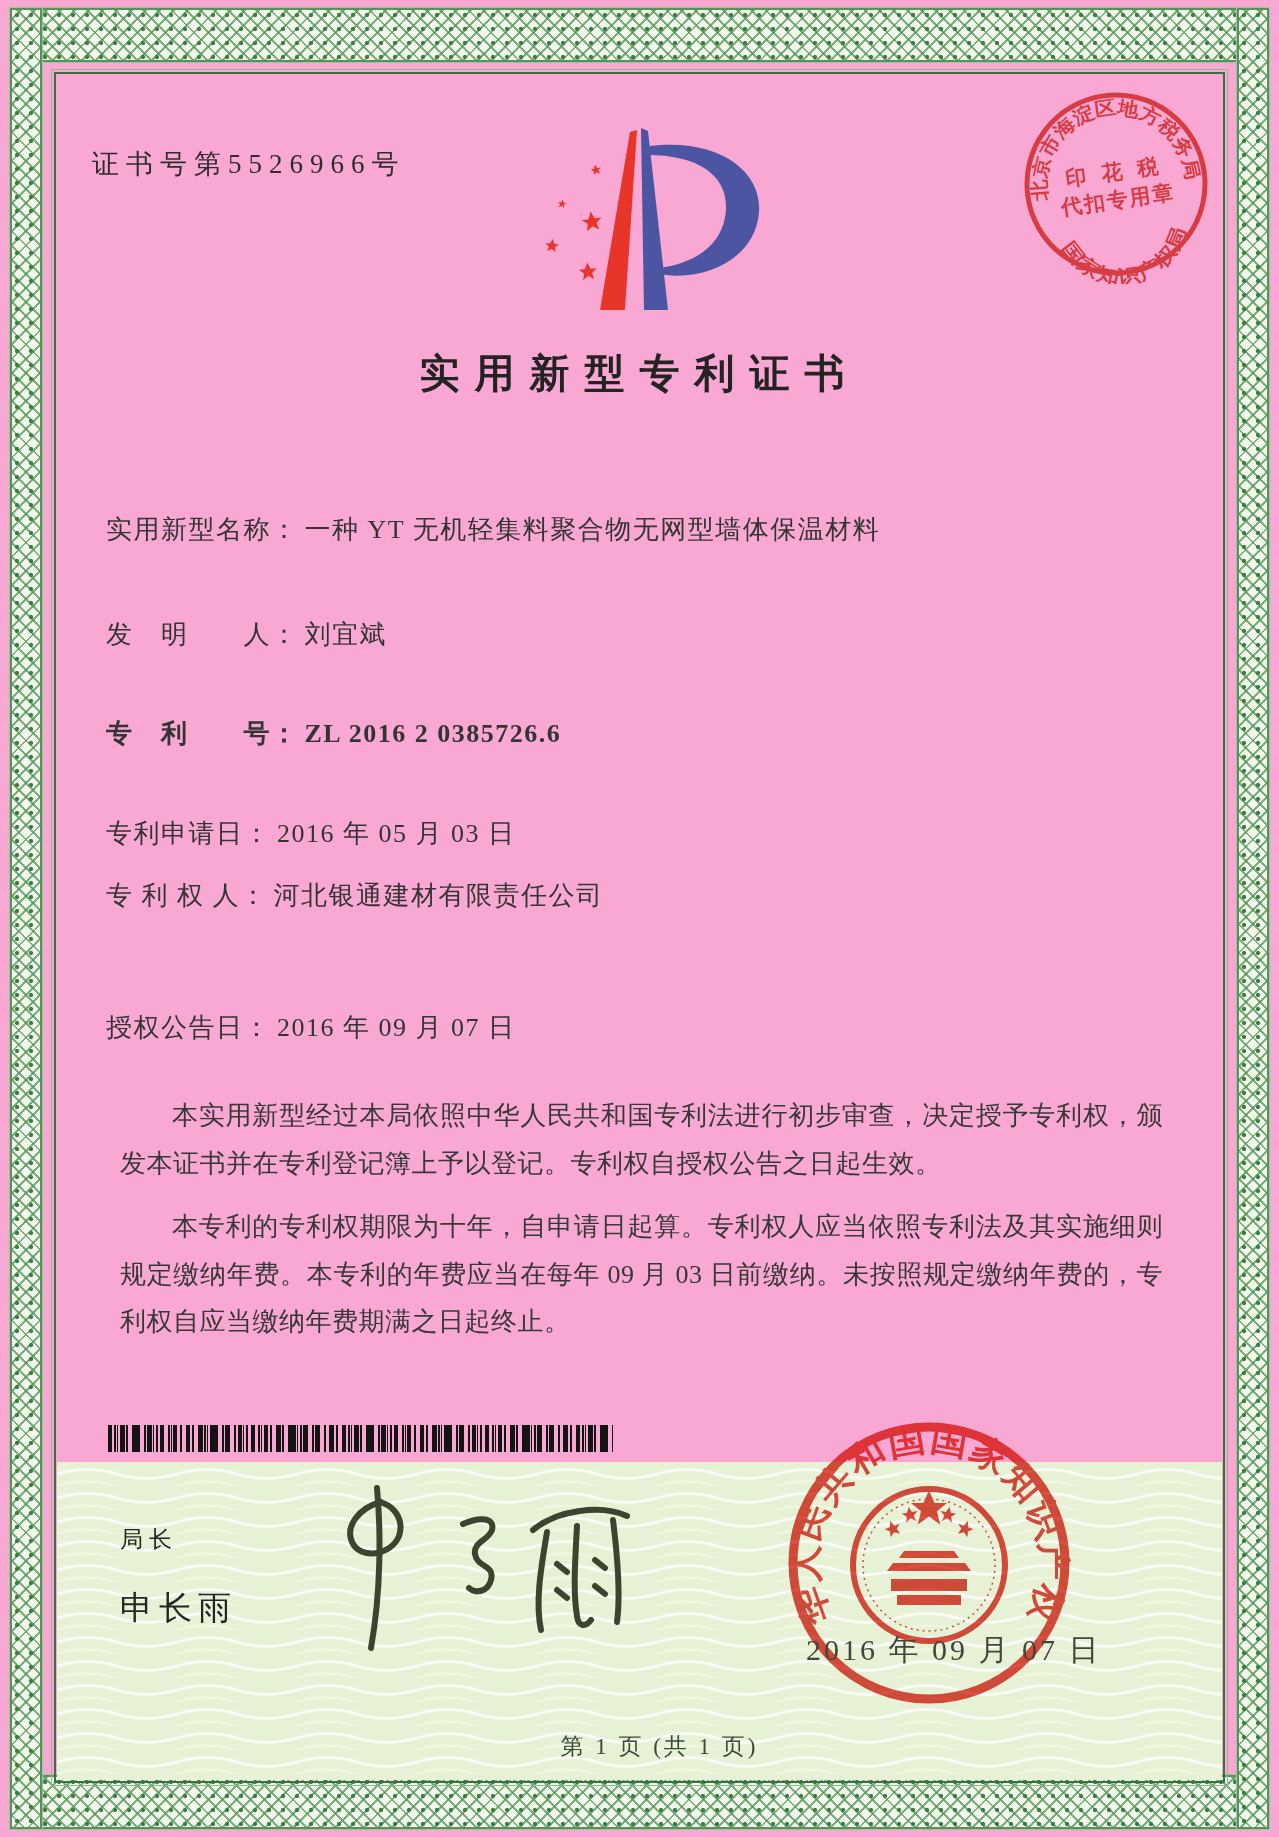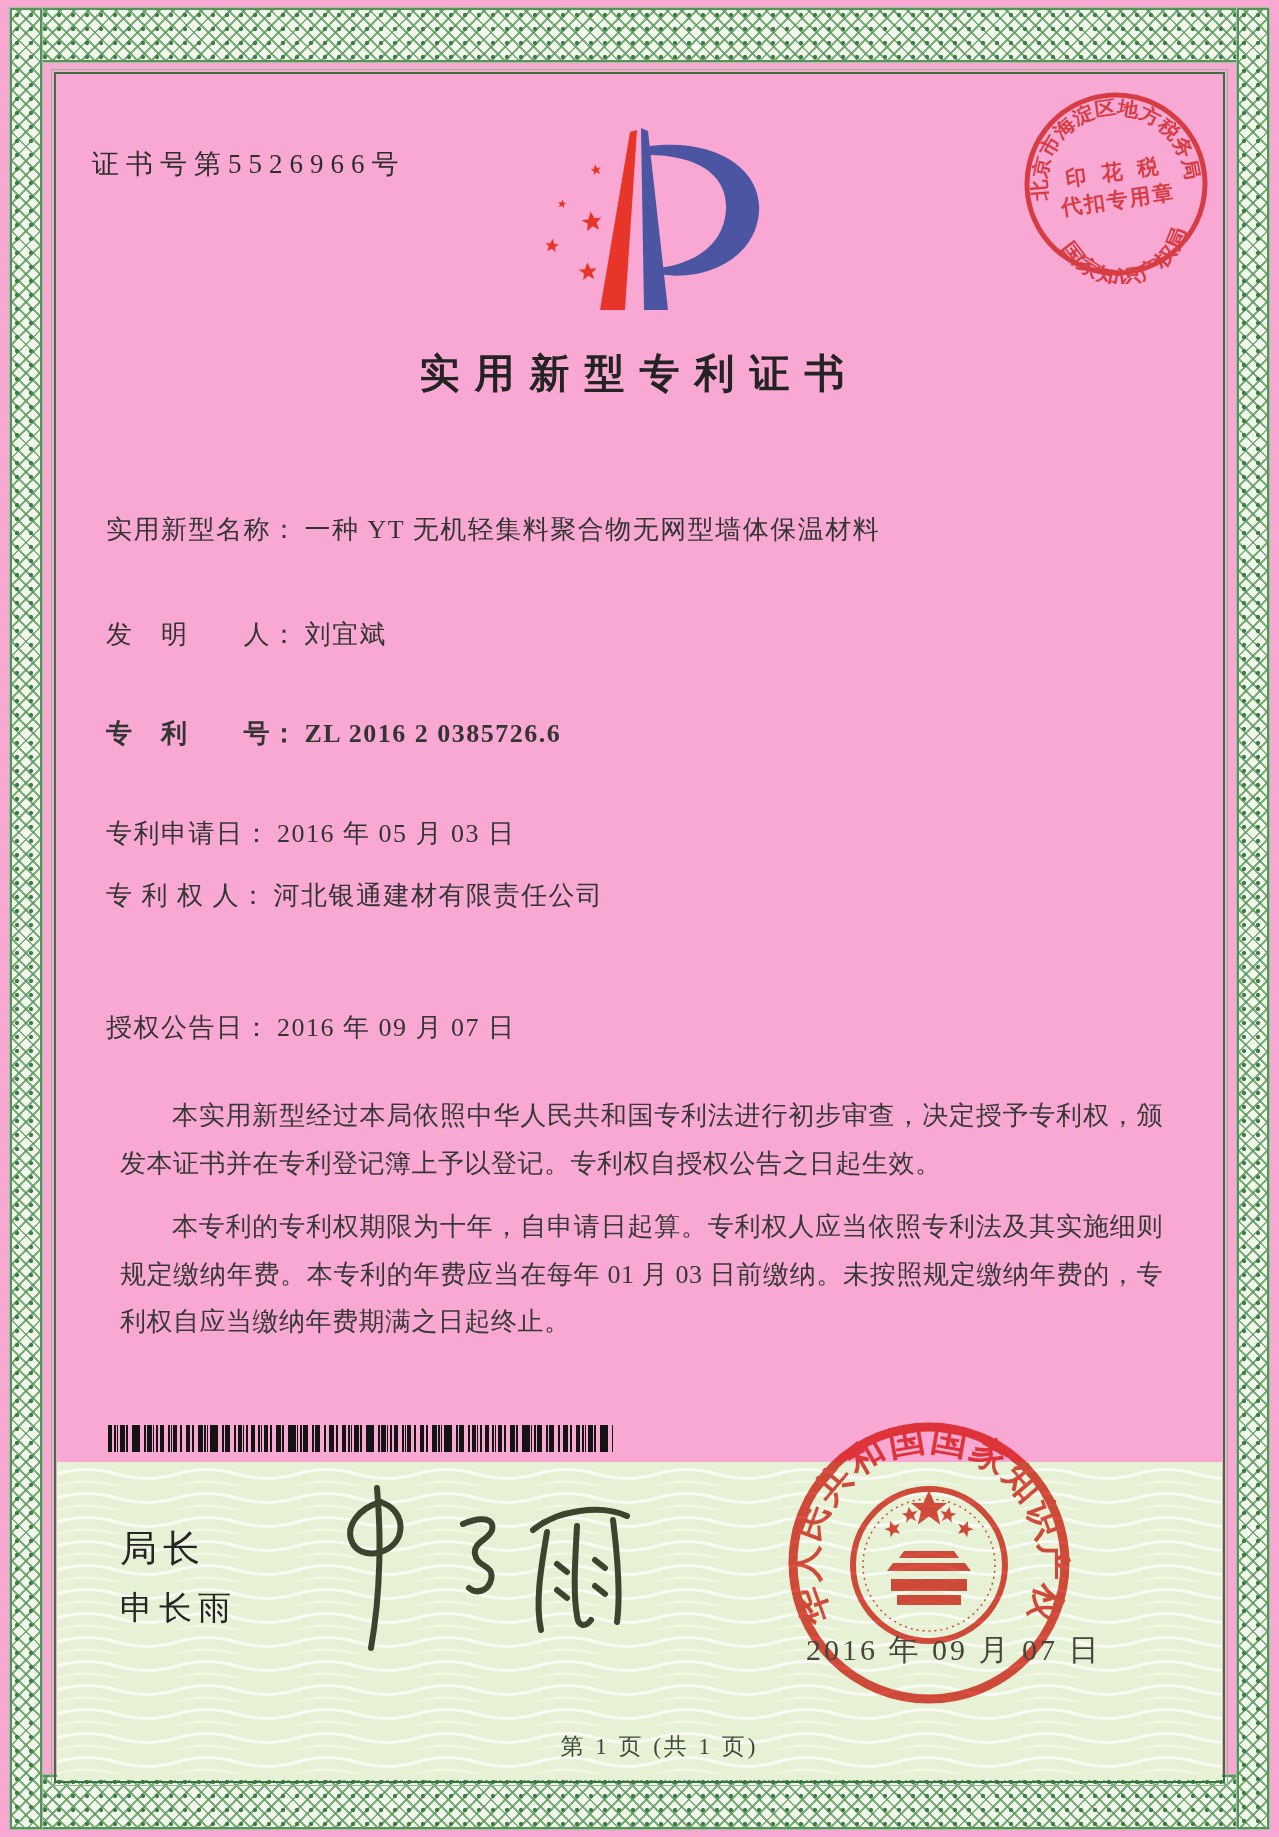--- a/index.html
+++ b/index.html
@@ -45,21 +45,21 @@
     font-size:26px;line-height:1.83;letter-spacing:.5px;text-align:justify;color:#383838;
   }
   .body-text p{margin:16px;text-indent:2em;}
   .barcode{
     position:absolute;left:108px;top:1425px;width:505px;height:27px;z-index:2;
     background-image:
       repeating-linear-gradient(90deg,#141414 0 2px,rgba(0,0,0,0) 2px 6px),
       repeating-linear-gradient(90deg,#141414 0 4px,rgba(0,0,0,0) 4px 13px),
       repeating-linear-gradient(90deg,#141414 0 1px,rgba(0,0,0,0) 1px 9px);
   }
-  .director-label{position:absolute;left:120px;top:1524px;font-size:37px;letter-spacing:6px;
+  .director-label{position:absolute;left:120px;top:1524px;font-size:23px;letter-spacing:6px;
     font-family:"Liberation Sans",sans-serif;color:#252525;z-index:2;}
   .director-name{position:absolute;left:120px;top:1586px;font-size:33px;letter-spacing:6px;
     font-family:"Liberation Sans",sans-serif;color:#252525;z-index:2;}
   .signature{position:absolute;left:295px;top:1472px;z-index:3;}
   .big-seal{position:absolute;left:779px;top:1413px;z-index:3;mix-blend-mode:multiply;}
   .seal-date{position:absolute;left:806px;top:1630px;font-size:30px;letter-spacing:3px;color:#45453d;z-index:4;white-space:nowrap;}
   .page-number{position:absolute;left:0;right:0;top:1731px;text-align:center;font-size:23px;letter-spacing:3px;color:#3c4a3c;z-index:3;padding-left:40px;}
   .stamp-arc{fill:#d94d41;font-weight:bold;}
   .seal-arc{fill:#e23b30;font-weight:bold;}
 </style>
@@ -141,21 +141,21 @@
   </div>
   <div class="field f5">
     <span class="lbl">专 利 权 人：</span><span>河北银通建材有限责任公司</span>
   </div>
   <div class="field f6">
     <span class="lbl">授权公告日：</span><span>2016 年 09 月 07 日</span>
   </div>
 
   <div class="body-text">
     <p>本实用新型经过本局依照中华人民共和国专利法进行初步审查，决定授予专利权，颁发本证书并在专利登记簿上予以登记。专利权自授权公告之日起生效。</p>
-    <p>本专利的专利权期限为十年，自申请日起算。专利权人应当依照专利法及其实施细则规定缴纳年费。本专利的年费应当在每年 01 月 03 日前缴纳。未按照规定缴纳年费的，专利权自应当缴纳年费期满之日起终止。</p>
+    <p>本专利的专利权期限为十年，自申请日起算。专利权人应当依照专利法及其实施细则规定缴纳年费。本专利的年费应当在每年 09 月 03 日前缴纳。未按照规定缴纳年费的，专利权自应当缴纳年费期满之日起终止。</p>
   </div>
 
   <div class="barcode"></div>
 
   <div class="director-label">局长</div>
   <div class="director-name">申长雨</div>
 
   <svg class="signature" width="360" height="190" viewBox="0 0 360 190">
     <g fill="none" stroke="#2c3620" stroke-width="6" stroke-linecap="round" stroke-linejoin="round" opacity="0.92">
       <path d="M86,30 C64,36 50,54 57,70 C65,88 96,84 104,64 C109,49 101,36 88,31"></path>

